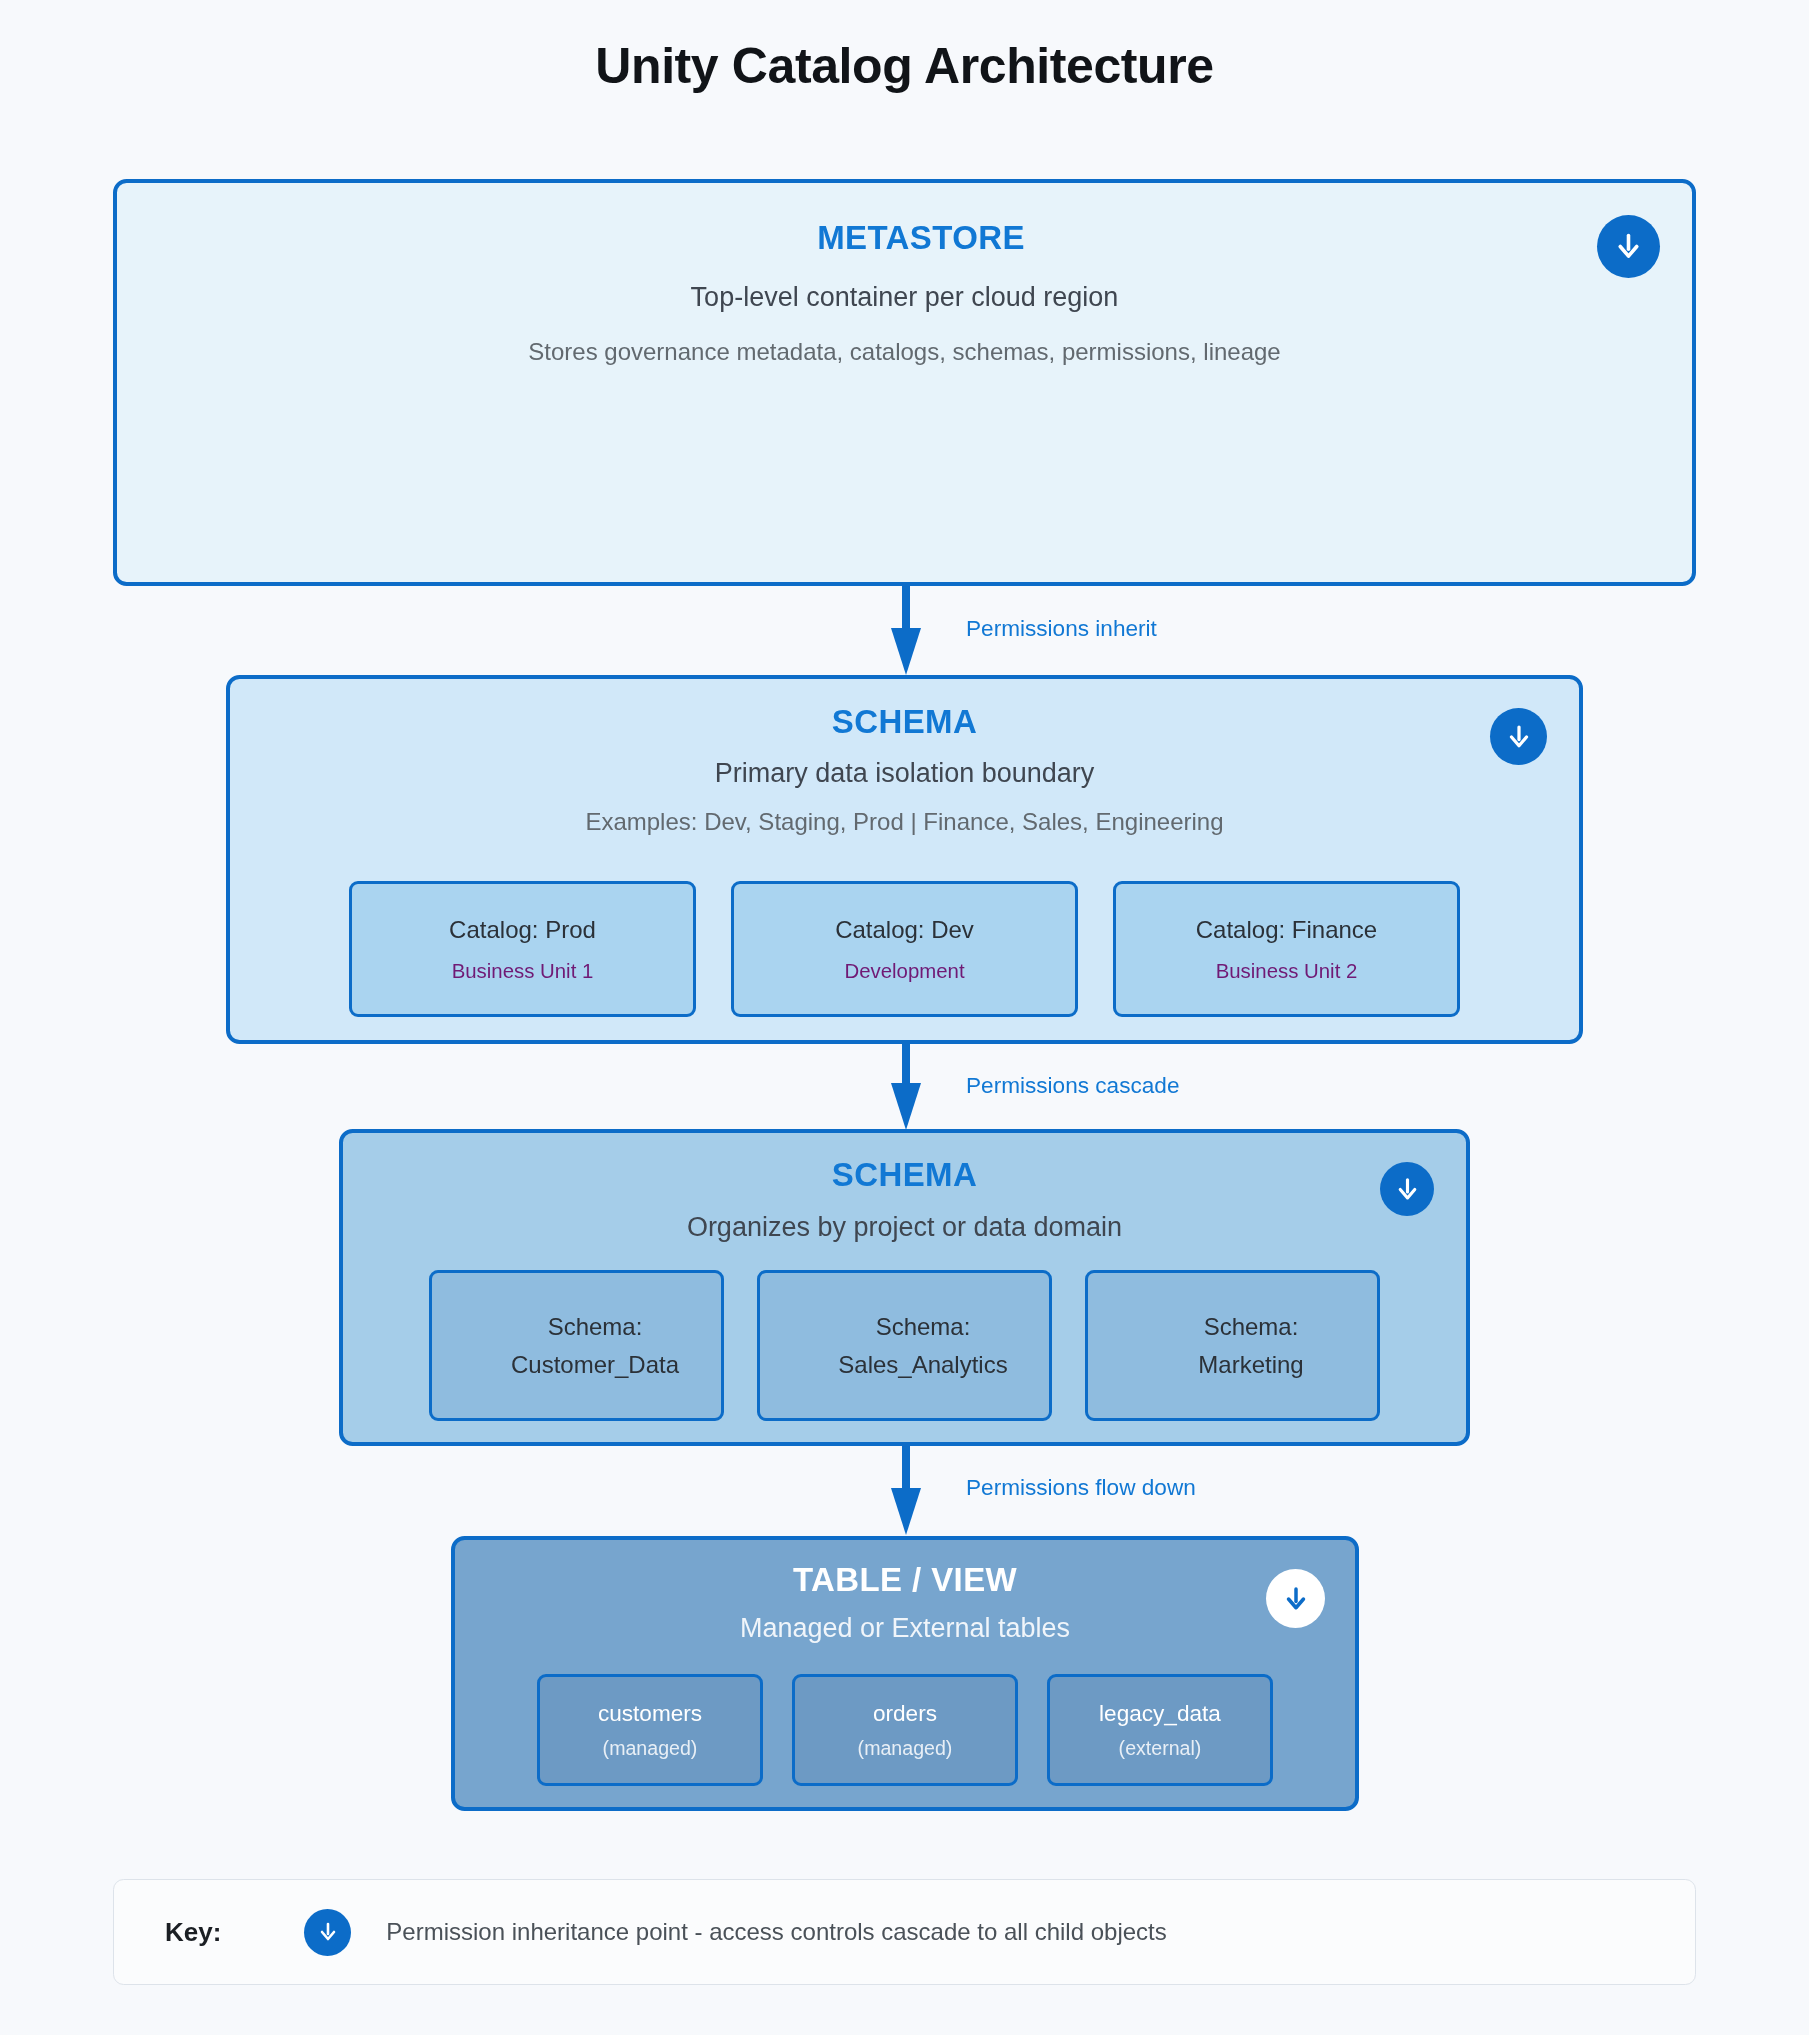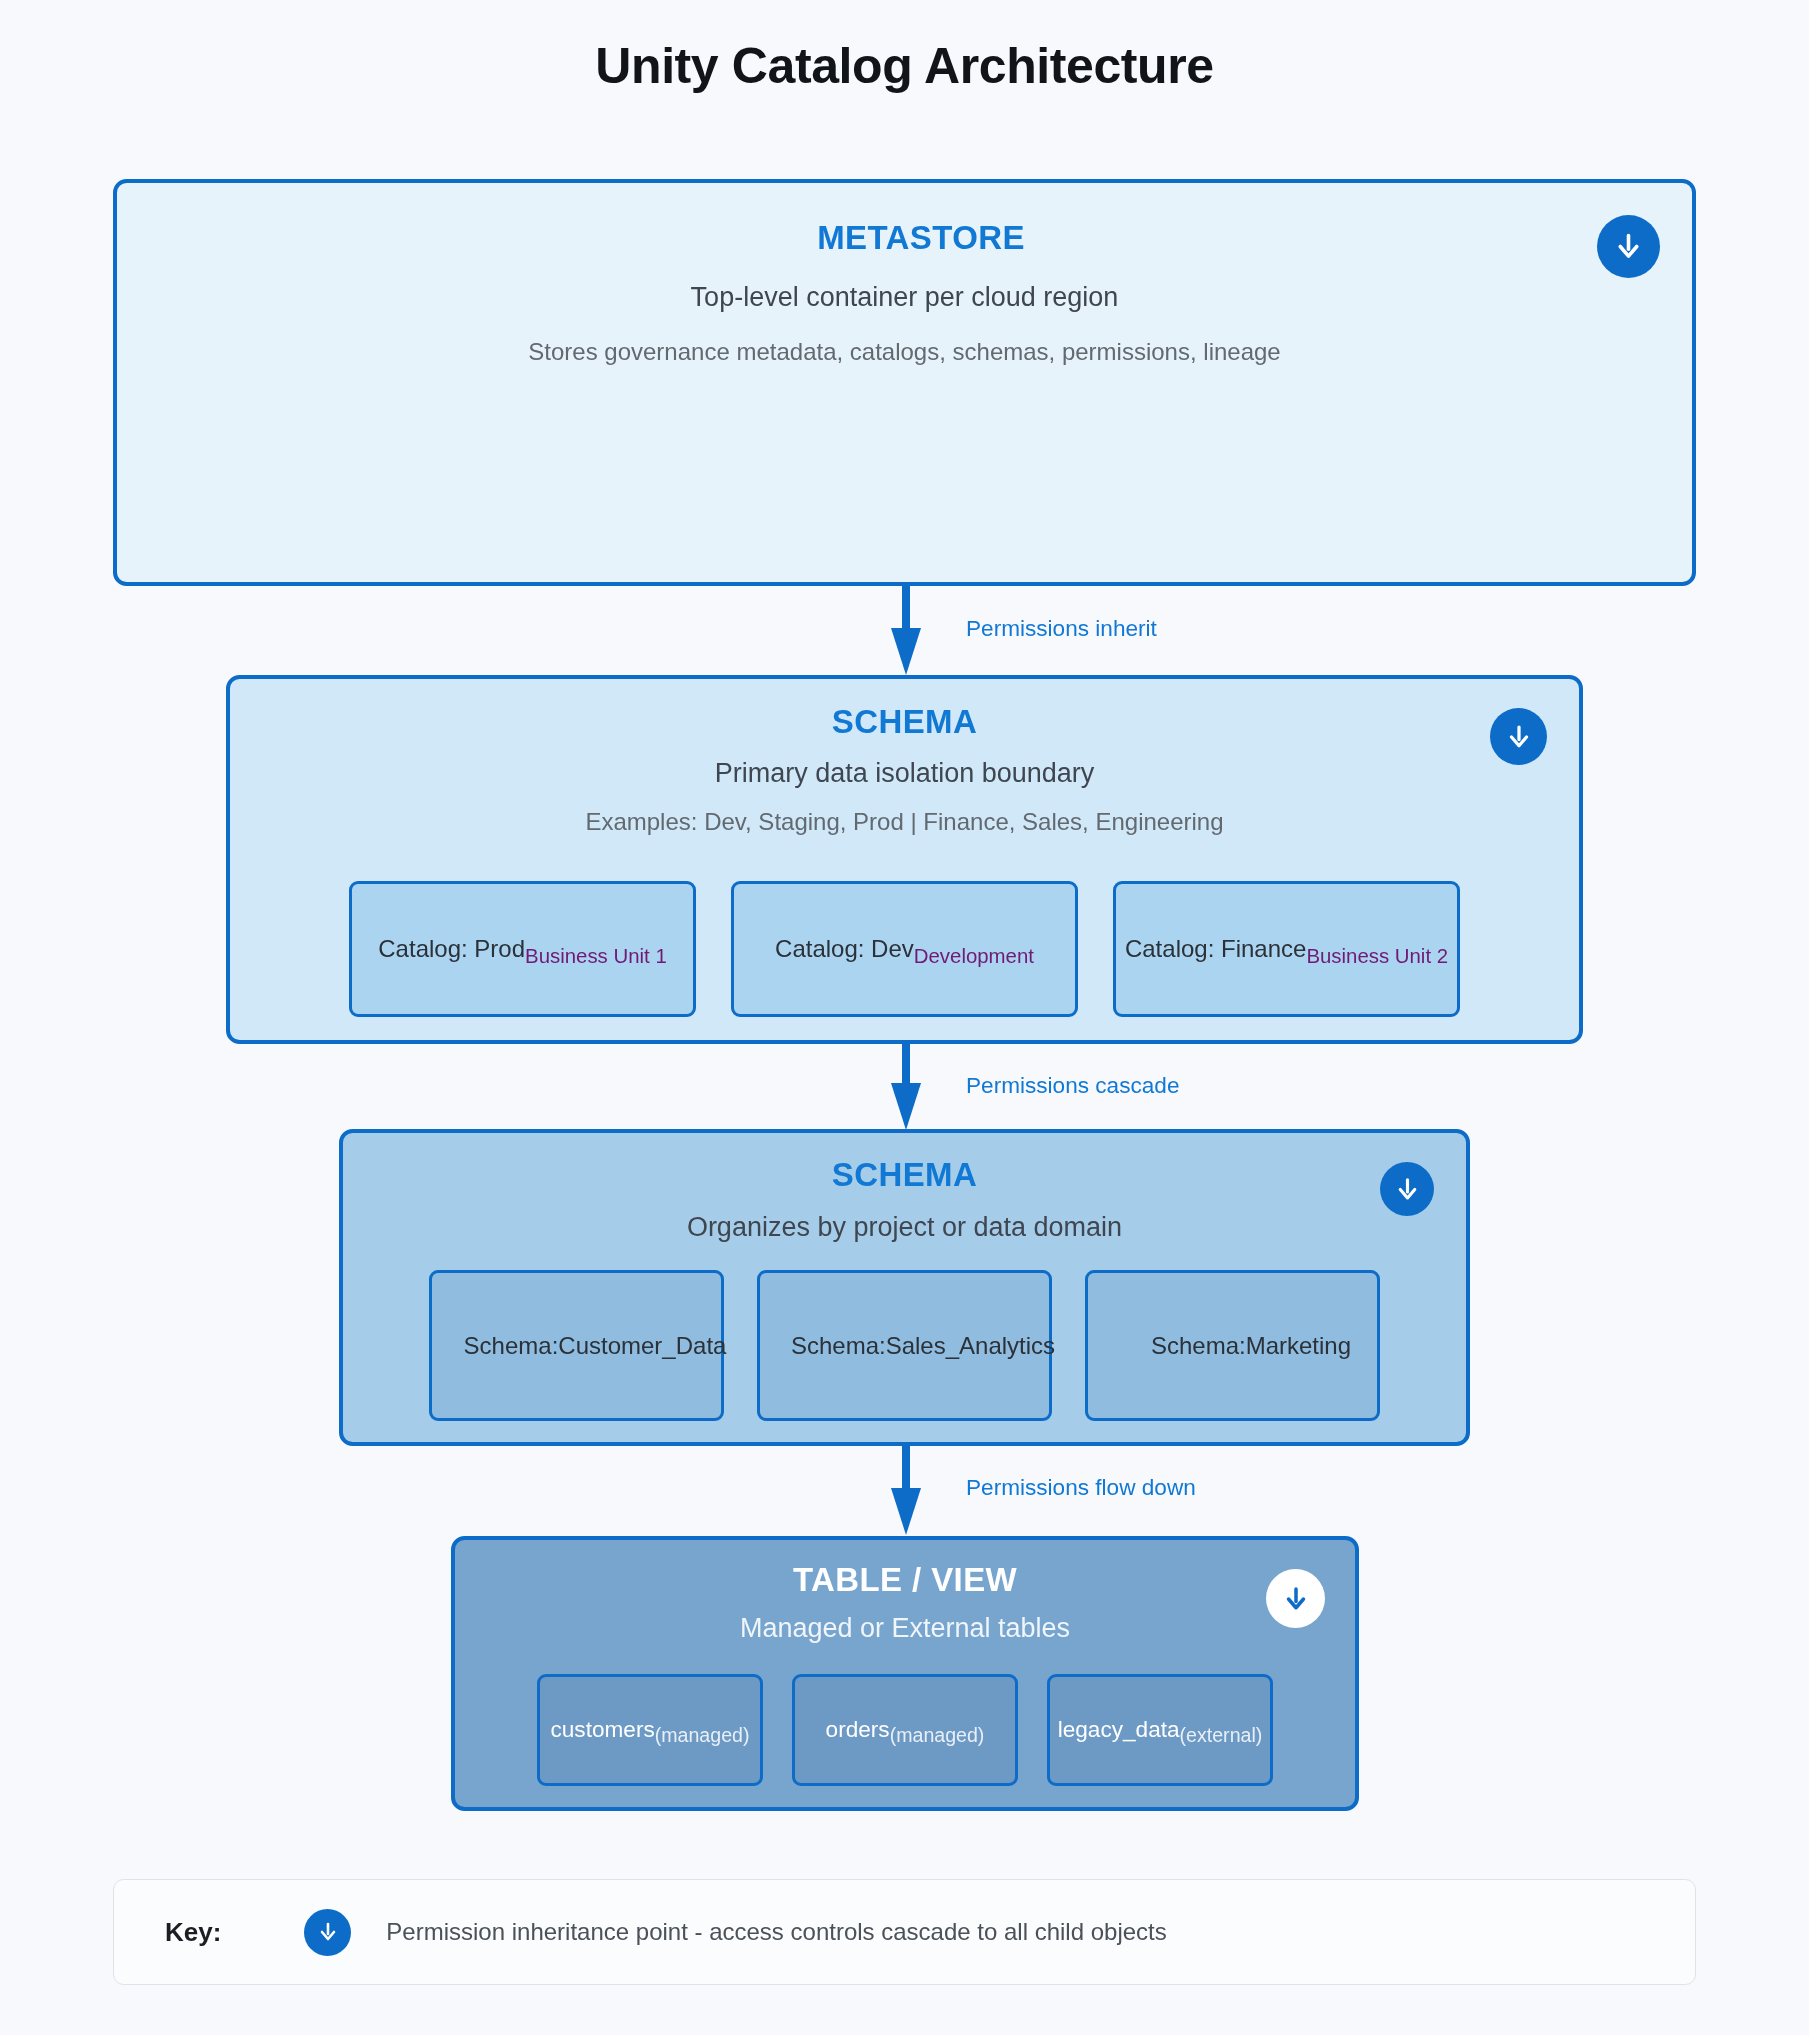--- a/index.html
+++ b/index.html
@@ -191,21 +191,21 @@
     justify-content: center;
     gap: 35px;
     position: absolute;
     left: 0;
     right: 0;
   }
   .chip {
     border: 3.8px solid #0c6cc8;
     border-radius: 9px;
     display: flex;
-    flex-direction: row;
+    flex-direction: column;
     align-items: center;
     justify-content: center;
     text-align: center;
   }
 
   
   #catalog .chips { bottom: 22.6px; gap: 35px; }
   #catalog .chip {
     width: 347px;
     height: 136px;

